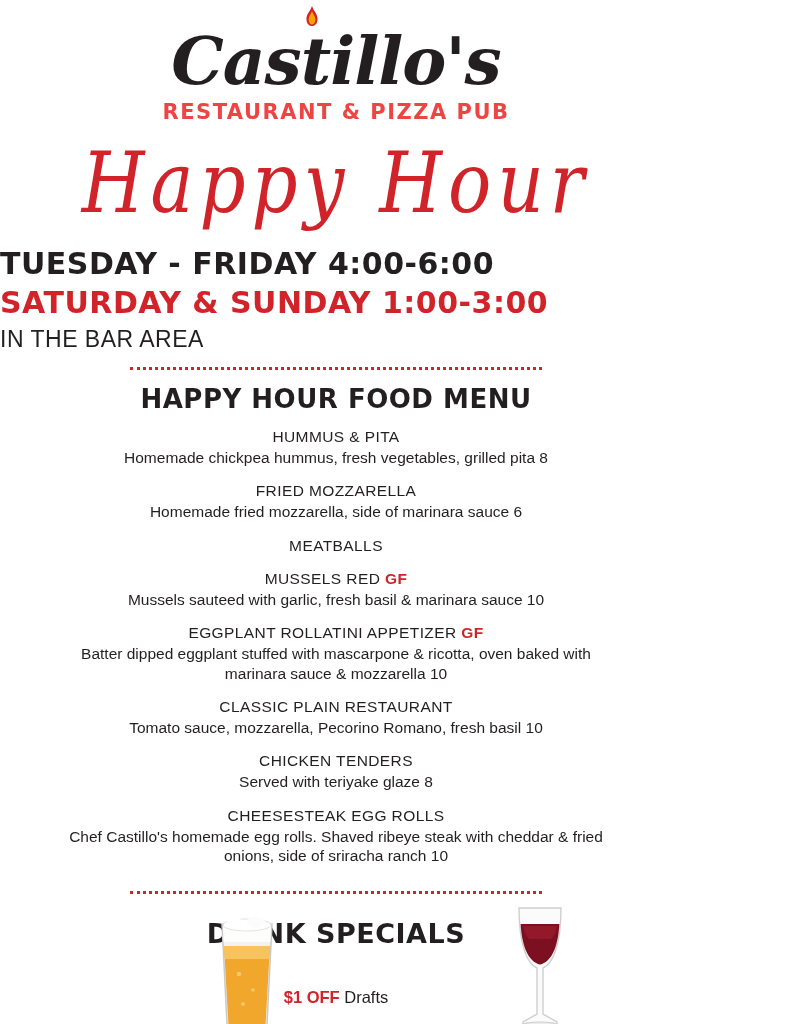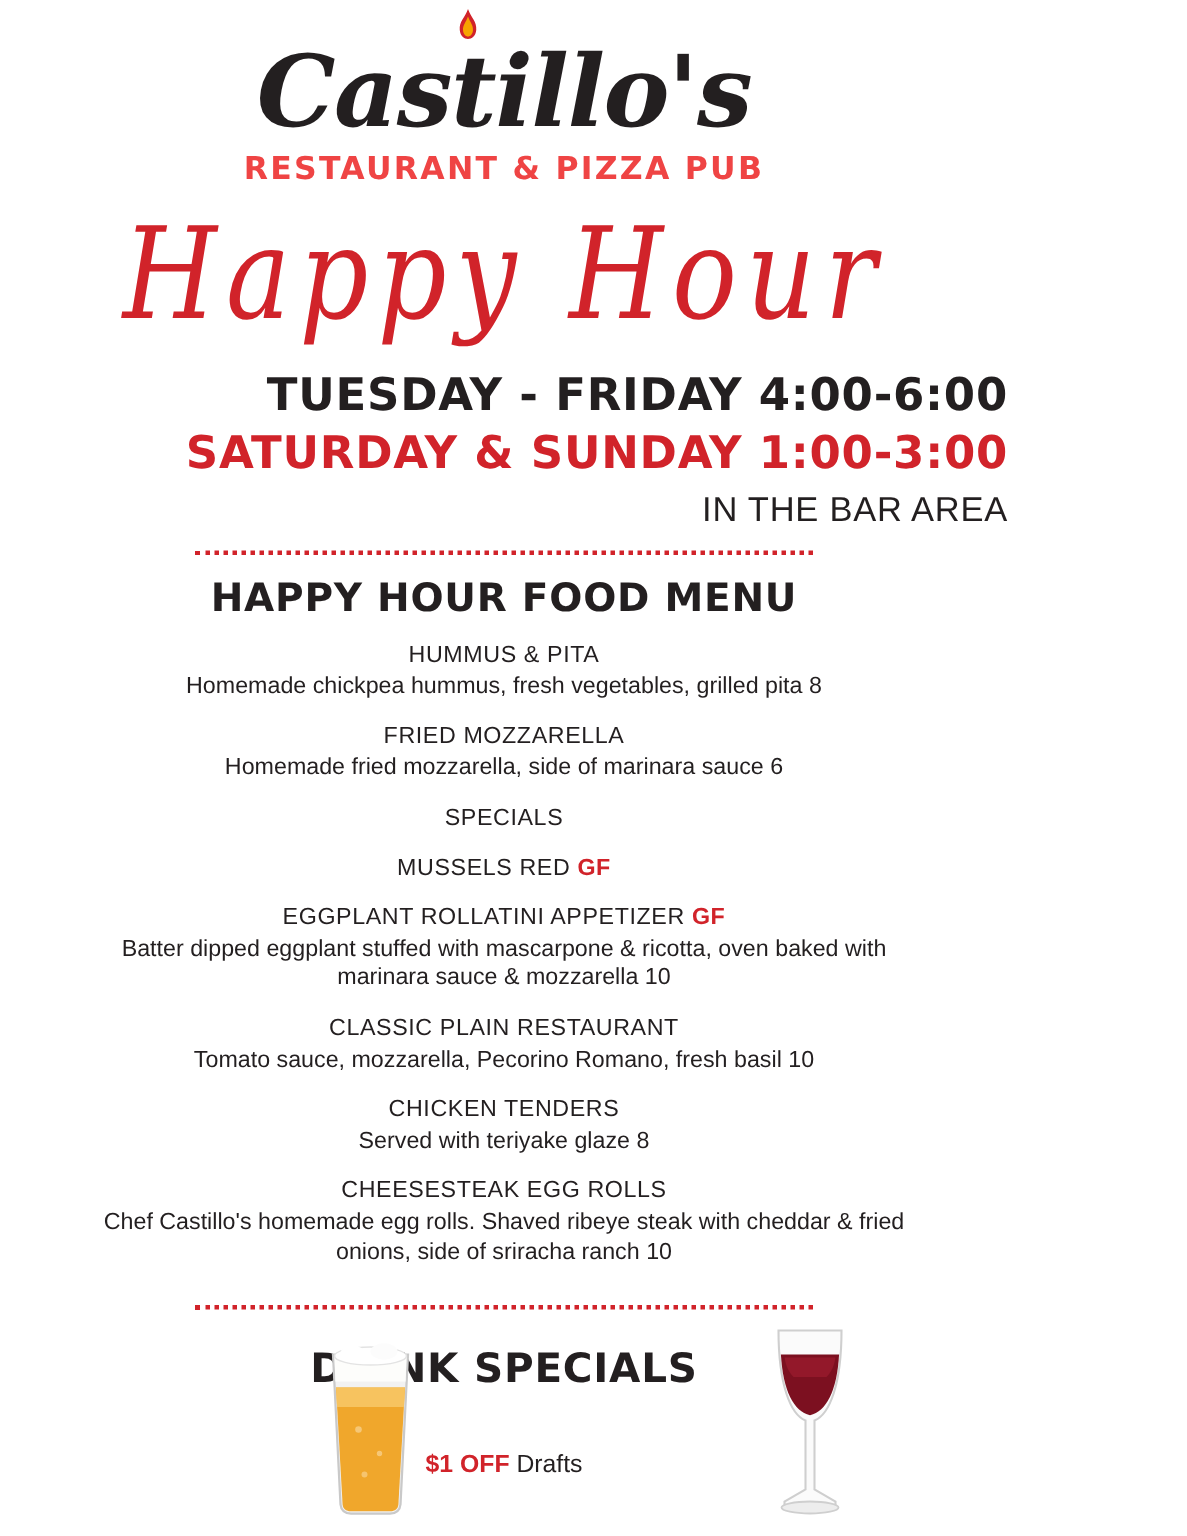--- a/index.html
+++ b/index.html
@@ -64,21 +64,21 @@
     line-height: 1;
     color: #d1232a;
     letter-spacing: 6px;
     margin-top: 16px;
     transform: scaleY(1.18);
     transform-origin: center top;
   }
 
   
   .hours {
-    text-align: right;
+    text-align: left;
     margin-top: 34px;
   }
   .hours-line1 {
     font-family: "DejaVu Sans", sans-serif;
     font-weight: bold;
     font-size: 30px;
     letter-spacing: 0.5px;
     color: #231f20;
   }
   .hours-line2 {
@@ -226,29 +226,30 @@
 
     <div class="menu-item">
       <div class="item-name">
         <span>FRIED MOZZARELLA</span>
       </div>
       <div class="item-desc">Homemade fried mozzarella, side of marinara sauce 6</div>
     </div>
 
     <div class="menu-item">
       <div class="item-name">
-        <span>SPECIALS</span>
+        <span>MEATBALLS</span>
       </div>
     </div>
 
     <div class="menu-item">
       <div class="item-name">
         <span>MUSSELS RED</span>
         <span class="gf">GF</span>
       </div>
+      <div class="item-desc">Mussels sauteed with garlic, fresh basil &amp; marinara sauce 10</div>
     </div>
 
     <div class="menu-item">
       <div class="item-name">
         <span>EGGPLANT ROLLATINI APPETIZER</span>
         <span class="gf">GF</span>
       </div>
       <div class="item-desc">Batter dipped eggplant stuffed with mascarpone &amp; ricotta, oven baked with marinara sauce &amp; mozzarella 10</div>
     </div>
 

